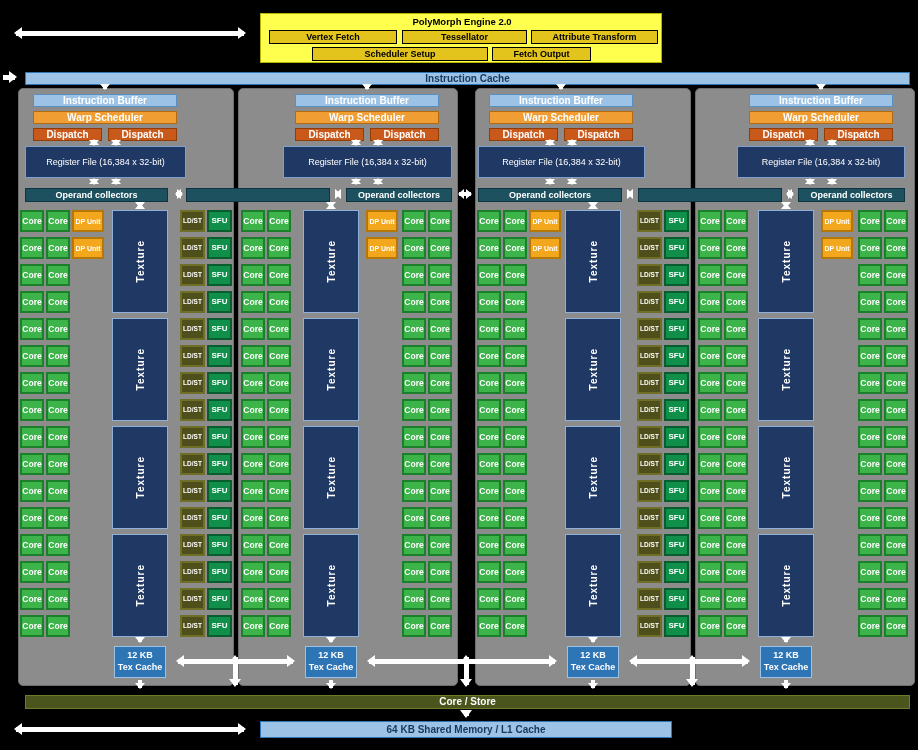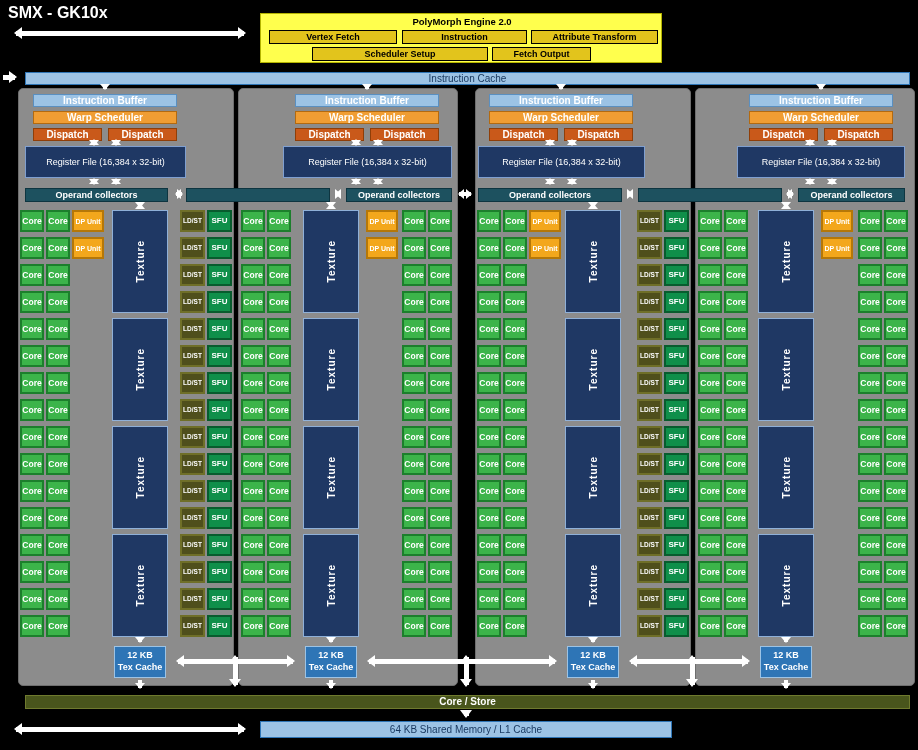--- a/index.html
+++ b/index.html
@@ -5,21 +5,21 @@
   *{margin:0;padding:0;box-sizing:border-box}
   html,body{background:#000}
   body{font-family:"Liberation Sans",sans-serif}
   #stage{position:relative;width:918px;height:750px;background:#000;overflow:hidden}
   .b{position:absolute;display:flex;align-items:center;justify-content:center;text-align:center;line-height:1}
   .smx-title{color:#fff;font-weight:bold;font-size:16px;justify-content:flex-start}
   .panel{background:var(--panel-gray,#8c8c8c);border:1px solid #6e6e6e;border-radius:5px}
   .pm{background:var(--poly-yellow,#ffff4d);border:1px solid #b3b300}
   .pm-title{color:#000;font-weight:bold;font-size:9.5px}
   .pm-box{background:var(--poly-gold,#e2c41c);border:1px solid #000;color:#000;font-weight:bold;font-size:9px}
-  .bar-blue{background:var(--light-blue,#9cc3e5);color:var(--navy-text,#17375e);font-weight:normal;font-size:10px;border:1px solid var(--mid-blue,#2e75b6)}
+  .bar-blue{background:var(--light-blue,#9cc3e5);color:var(--navy-text,#17375e);font-weight:bold;font-size:10px;border:1px solid var(--mid-blue,#2e75b6)}
   .ib{background:var(--light-blue,#9cc3e5);color:#fff;font-weight:bold;font-size:10px;border:1px solid #5a8fc0}
   .ws{background:var(--orange,#f09d33);color:#fff;font-weight:bold;font-size:10px;border:1px solid #b36a10}
   .disp{background:var(--dark-orange,#c9591a);color:#fff;font-weight:bold;font-size:10px;border:1px solid #8f3e08}
   .rf{background:var(--navy,#1f3864);color:#fff;font-weight:normal;font-size:9px;border:1px solid #7f9fd0}
   .ob{background:var(--teal,#1d515f);color:#fff;font-weight:bold;font-size:9px;border:1px solid #0e3540}
   .tc{background:var(--mid-blue,#2e75b6);border:1px solid var(--light-blue,#9cc3e5);color:#fff;font-weight:bold;font-size:9px;line-height:1.3;flex-direction:column}
   .ls{background:var(--loadstore-olive,#49551c);border:1px solid #6f7a2e;color:#fff;font-weight:bold;font-size:10px}
   .cell{position:absolute;display:flex;align-items:center;justify-content:center;color:#fff;font-weight:bold;text-align:center;line-height:1}
   .core{background:var(--core-green,#3cb44a);border:2px solid var(--core-border,#1c7f2c);font-size:8.5px}
   .sfu{background:var(--sfu-green,#0f8f4a);border:2px solid var(--sfu-border,#085c2e);font-size:8px}
@@ -41,26 +41,25 @@
   .av.sm{width:4px}
   .av.sm::before{top:-6px;left:-3px;border:5px solid transparent;border-bottom:6px solid #fff}
   .av.sm::after{bottom:-6px;left:-3px;border:5px solid transparent;border-top:6px solid #fff}
   .av.d::before{display:none}
 </style>
 </head>
 <body>
 
 <div id="stage">
 
-  <div class="b smx-title" style="left:8px;top:3px;width:240px;height:20px">SMX - GK10x</div>
 
   <div class="b pm" style="left:260px;top:13px;width:402px;height:50px">
     <div class="b pm-title" style="left:0;top:2px;width:402px;height:11px">PolyMorph Engine 2.0</div>
     <div class="b pm-box" style="left:8px;top:16px;width:128px;height:14px">Vertex Fetch</div>
-    <div class="b pm-box" style="left:141px;top:16px;width:125px;height:14px">Instruction</div>
+    <div class="b pm-box" style="left:141px;top:16px;width:125px;height:14px">Tessellator</div>
     <div class="b pm-box" style="left:270px;top:16px;width:127px;height:14px">Attribute Transform</div>
     <div class="b pm-box" style="left:51px;top:33px;width:176px;height:14px">Scheduler Setup</div>
     <div class="b pm-box" style="left:231px;top:33px;width:99px;height:14px">Fetch Output</div>
   </div>
 
   <div class="b bar-blue" style="left:25px;top:72px;width:885px;height:13px">Instruction Cache</div>
 
   <div class="b panel" style="left:18px;top:88px;width:216px;height:598px"></div>
   <div class="b panel" style="left:238px;top:88px;width:220px;height:598px"></div>
   <div class="b panel" style="left:475px;top:88px;width:216px;height:598px"></div>

